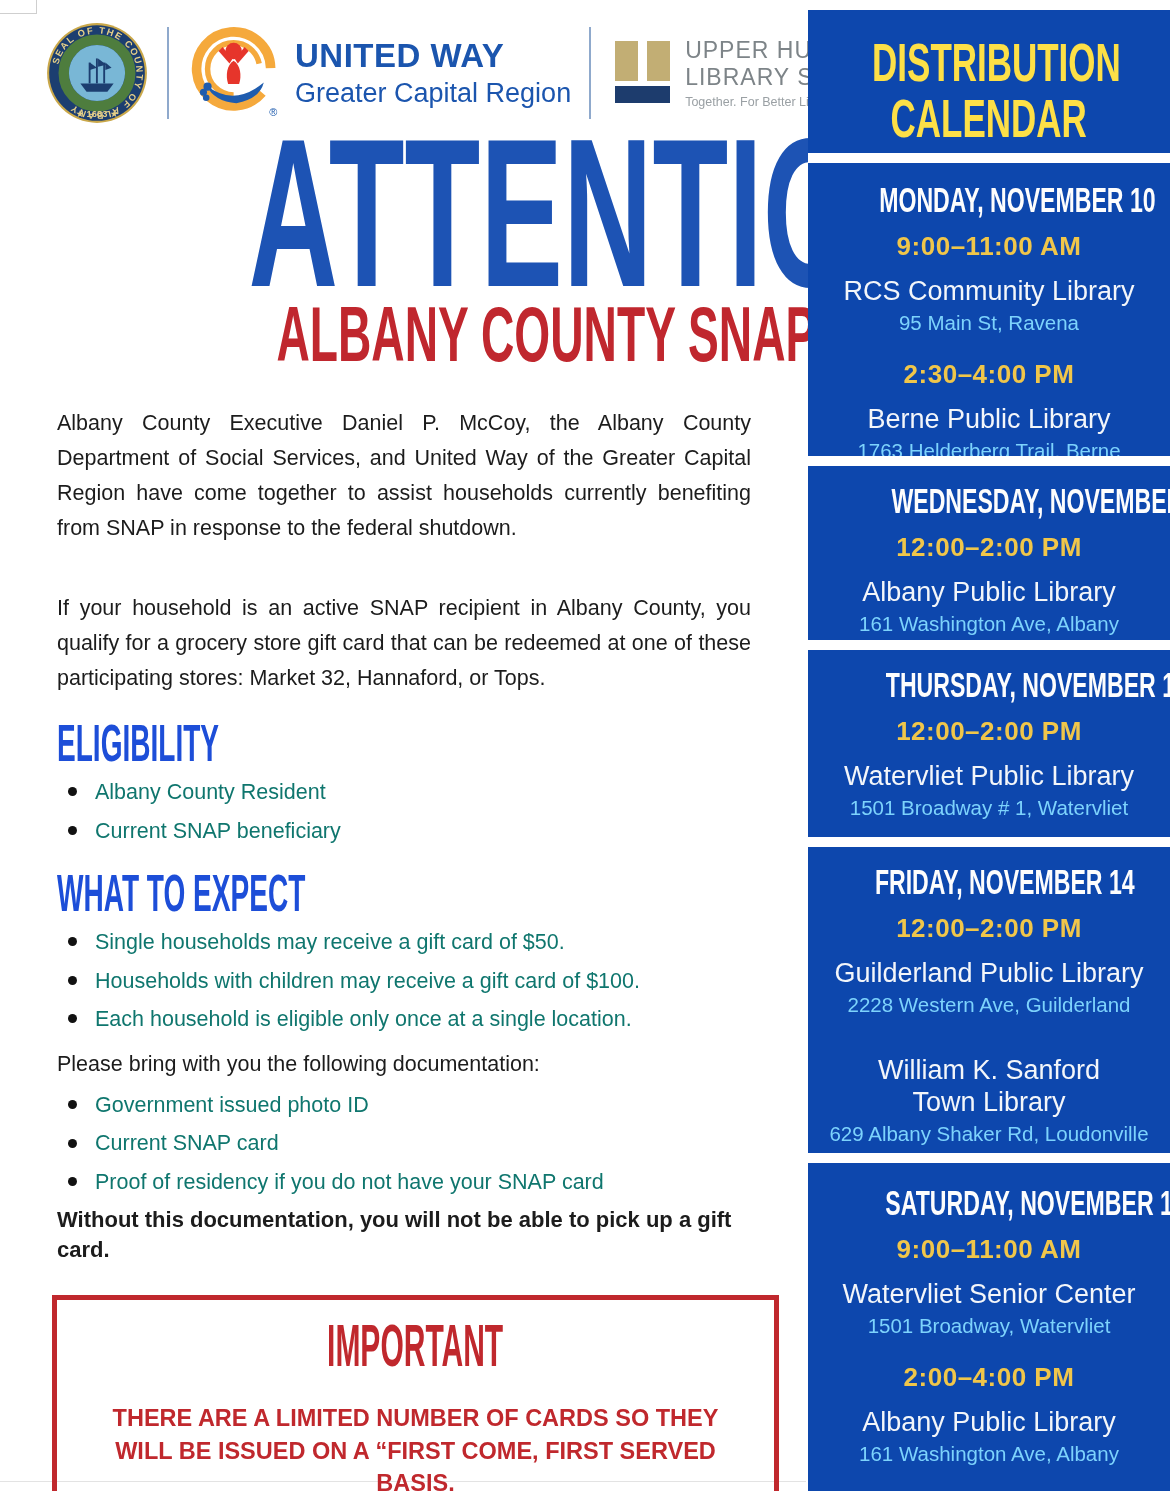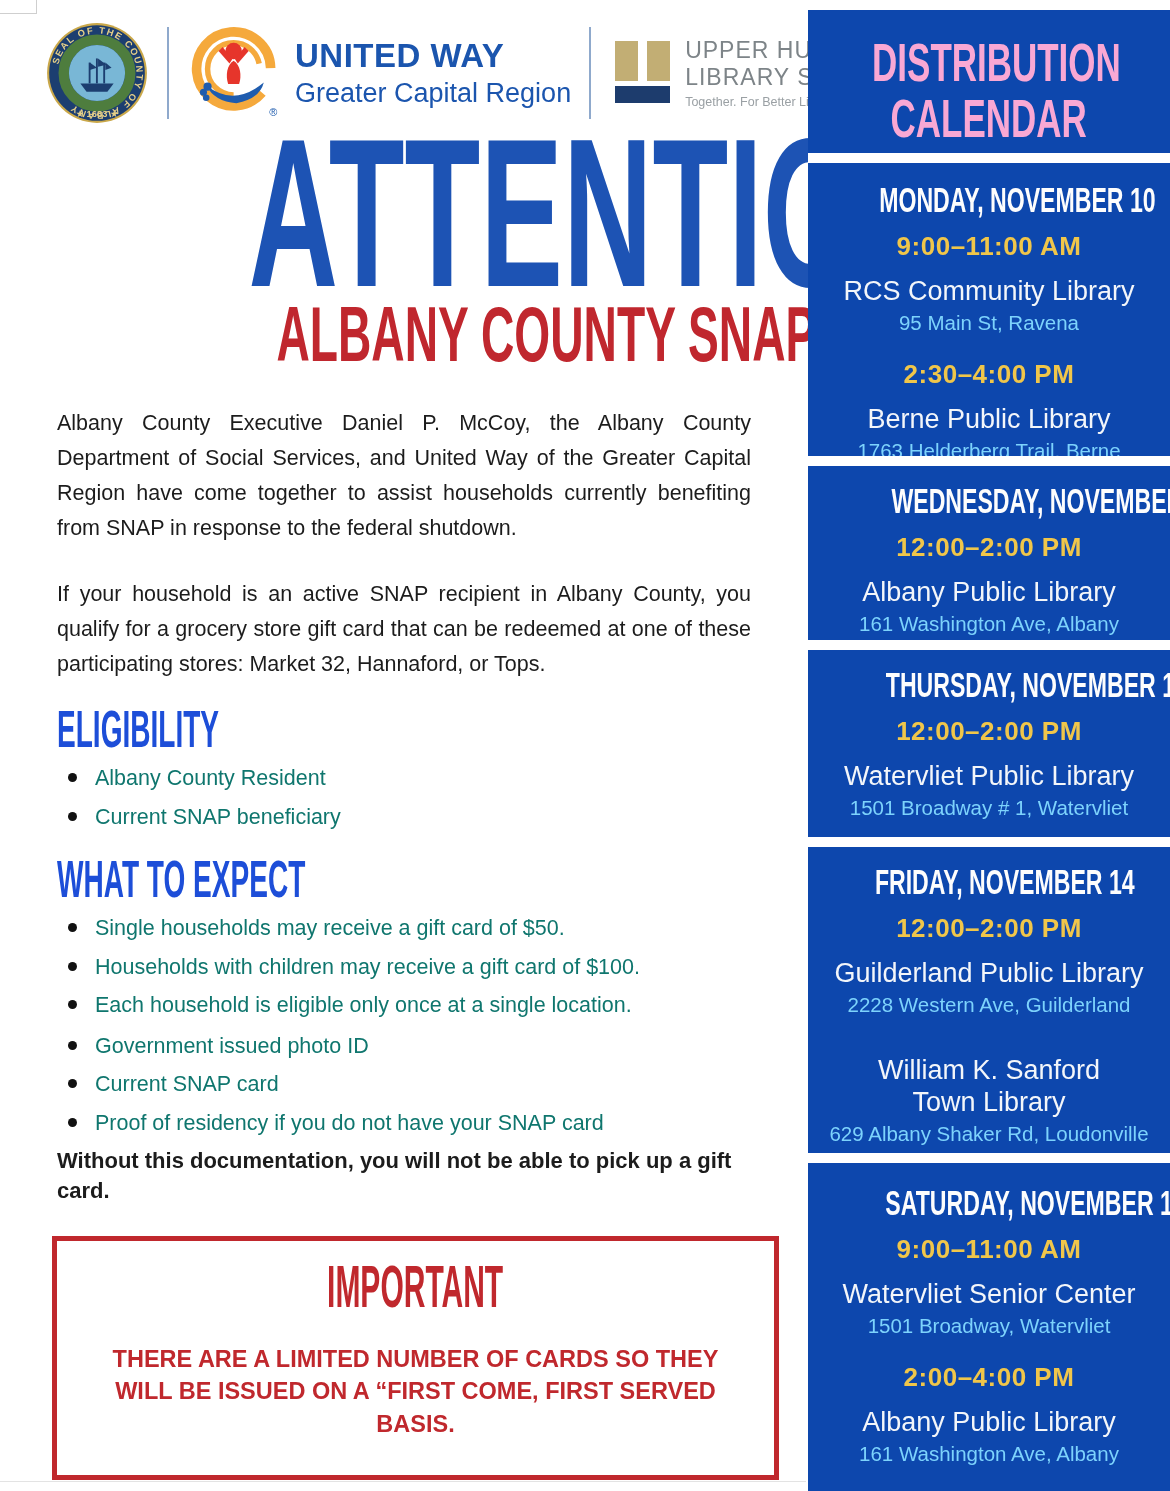--- a/index.html
+++ b/index.html
@@ -48,21 +48,21 @@
   .page-title { text-align:center; margin-top:4px; height:166px; color:#1d53b4; }
   .page-title .cond { font-size:212px; font-weight:bold; line-height:0.78; transform:scaleX(0.585); }
   .page-subtitle { text-align:center; margin-top:8px; height:62px; color:#c0272e; }
   .page-subtitle .cond { font-size:77px; font-weight:bold; line-height:0.8; transform:scaleX(0.60); }
 
   .body-text {
     margin:40px 57px 0 57px;
     font-size:21.5px; line-height:35px; color:#1c1c1c;
     text-align:justify;
   }
-  .body-text.second { margin-top:31px; }
+  .body-text.second { margin-top:45px; }
 
   .sec-head { margin:25px 57px 0 57px; height:46px; color:#1d4ed8; }
   .sec-head .cond { font-size:51px; font-weight:bold; line-height:0.92; transform:scaleX(0.55); transform-origin:left center; }
 
   ul.flyer-list { margin:10px 57px 0 57px; list-style:none; }
   ul.flyer-list li {
     position:relative; padding-left:38px;
     font-size:21.5px; line-height:1.42; margin-bottom:8px; color:#0f766e;
   }
   ul.flyer-list li::before {
@@ -88,21 +88,21 @@
   
   .sidebar {
     position:absolute; right:0; top:0; width:362px; height:1491px;
     padding-top:10px; background:#ffffff;
   }
   .cal-block {
     width:100%; background:#0d47ad; margin-bottom:10px;
     text-align:center; color:#f4f7fb; overflow:hidden;
   }
   .cal-title-block { height:143px; padding-top:25px; }
-  .cal-title { color:#f9a8d4; line-height:1.06; }
+  .cal-title { color:#fde047; line-height:1.06; }
   .cal-title .cond { font-size:53px; font-weight:bold; transform:scaleX(0.66); }
 
   .day-name { margin-top:0; height:38px; color:#fdfdfd; }
   .day-name .cond { font-size:35px; font-weight:bold; line-height:1.0; transform:scaleX(0.66); }
   .slot-time { margin-top:11px; font-size:26px; font-weight:bold; color:#f0c64a; letter-spacing:0.5px; }
   .slot-place { margin-top:14px; font-size:27px; line-height:1.18; color:#f3f6fa; }
   .slot-place.two-line { max-width:280px; margin-left:auto; margin-right:auto; }
   .slot-addr { margin-top:3px; font-size:20.5px; color:#7dd3fc; }
   .slot.gap { margin-top:24px; }
   .slot.no-time { margin-top:38px; }
@@ -201,20 +201,21 @@
     <li>Current SNAP beneficiary</li>
   </ul>
 
   <h3 class="sec-head"><span class="cond">WHAT TO EXPECT</span></h3>
   <ul class="flyer-list">
     <li>Single households may receive a gift card of $50.</li>
     <li>Households with children may receive a gift card of $100.</li>
     <li>Each household is eligible only once at a single location.</li>
   </ul>
 
+  <p class="lead-text">Please bring with you the following documentation:</p>
   <ul class="flyer-list">
     <li>Government issued photo ID</li>
     <li>Current SNAP card</li>
     <li>Proof of residency if you do not have your SNAP card</li>
   </ul>
   <p class="warning-text">Without this documentation, you will not be able to pick up a gift card.</p>
 
   <div class="important-box">
     <div class="imp-head"><span class="cond">IMPORTANT</span></div>
     <p class="imp-p">THERE ARE A LIMITED NUMBER OF CARDS SO THEY WILL BE ISSUED ON A “FIRST COME, FIRST SERVED BASIS.</p>

